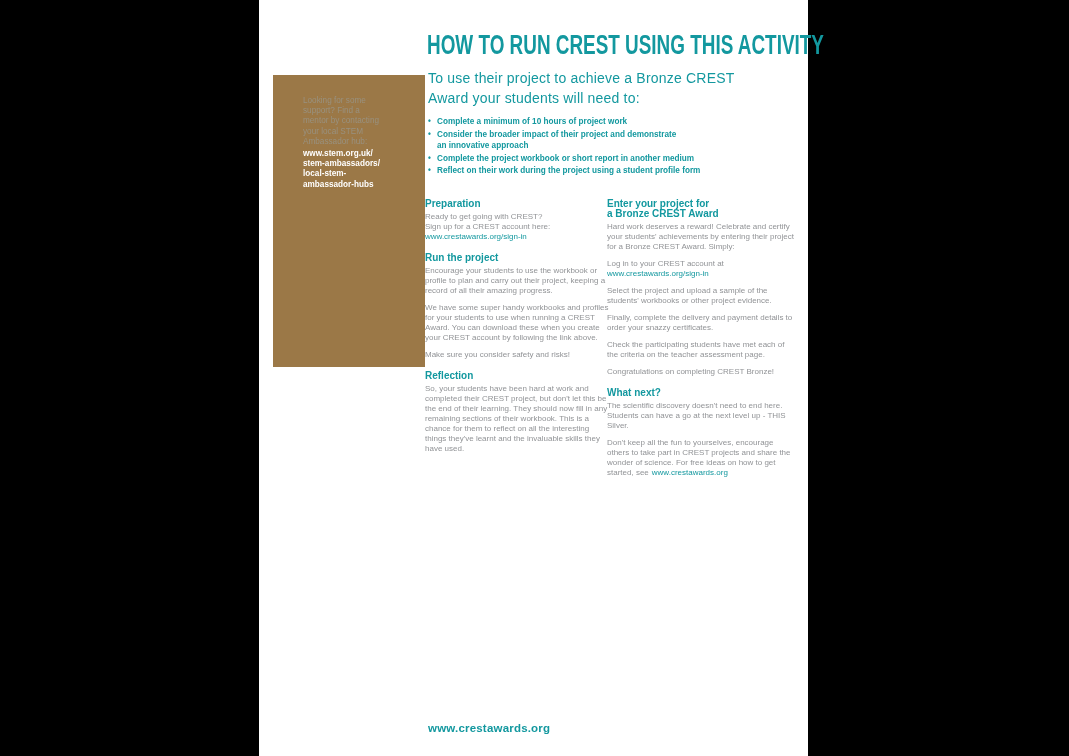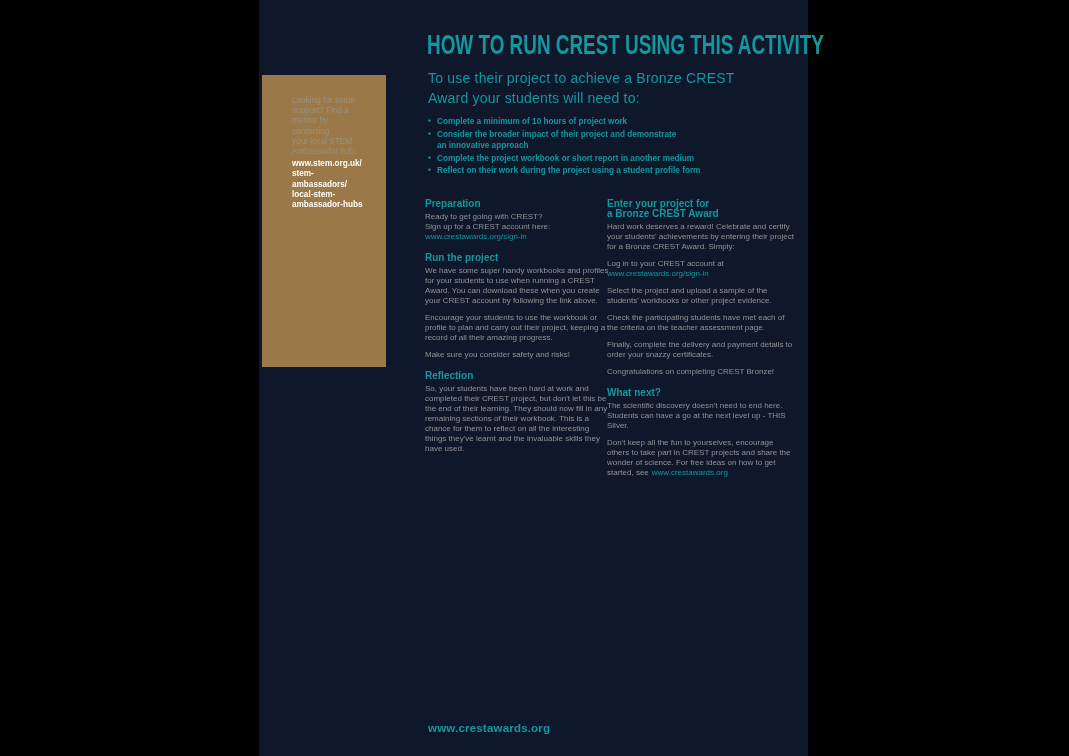--- a/index.html
+++ b/index.html
@@ -1,40 +1,40 @@
 <!DOCTYPE html>
 <html style="--teal: #13989f; --brown: #9b7847; --grey: #919396; --sidebargrey: #99917f;"><head>
 <meta charset="utf-8">
 <style>
   html,body{margin:0;padding:0;}
   body{
     width:1069px;height:756px;background:#000;position:relative;overflow:hidden;
     font-family:"Liberation Sans", sans-serif;
   }
   .page{
-    position:absolute;left:259px;top:0;width:549px;height:756px;background:#0f172a;
+    position:absolute;left:259px;top:0;width:549px;height:756px;background:#ffffff;
   }
   .page-title{
     position:absolute;left:168px;top:30px;margin:0;
     color:var(--teal);font-size:27px;font-weight:bold;white-space:nowrap;
     transform:scaleX(0.70);transform-origin:left center;letter-spacing:0px;
   }
   .lead{
     position:absolute;left:169px;top:68px;margin:0;
     color:var(--teal);font-size:14px;line-height:20px;font-weight:normal;
     white-space:pre-line;letter-spacing:0.2px;
   }
   .bullets{
     position:absolute;left:169px;top:116px;margin:0;padding:0;list-style:none;
     color:var(--teal);font-size:8.2px;font-weight:bold;line-height:11.5px;width:350px;
   }
   .bullets li{position:relative;padding-left:9px;margin-bottom:1px;white-space:pre-line;}
   .bullets li .dot{position:absolute;left:0;top:0;}
   .sidebar-box{
-    position:absolute;left:3px;top:75px;width:124px;height:292px;
+    position:absolute;left:14px;top:75px;width:152px;height:292px;
     background:var(--brown);box-sizing:border-box;padding:21px 20px 0 30px;
   }
   .sidebar-text{
     color:var(--sidebargrey);font-size:8.2px;line-height:10.2px;white-space:pre-line;margin:0;
   }
   .sidebar-link{
     display:block;color:#ffffff;font-weight:bold;font-size:8.2px;line-height:10.2px;
     white-space:pre-line;text-decoration:none;margin-top:2px;
   }
   .col{position:absolute;top:199px;color:var(--grey);font-size:8px;line-height:10px;}
@@ -91,39 +91,39 @@
   </div>
 
   <div class="col col-left">
     <div class="sec">
       <h3>Preparation</h3>
       <p><span style="white-space:pre-line">Ready to get going with CREST?
 Sign up for a CREST account here:</span><a href="#" class="link block-link">www.crestawards.org/sign-in</a></p>
     </div>
     <div class="sec">
       <h3>Run the project</h3>
+      <p>Encourage your students to use the workbook or profile to plan and carry out their project, keeping a record of all their amazing progress.</p>
       <p>We have some super handy workbooks and profiles for your students to use when running a CREST Award. You can download these when you create your CREST account by following the link above.</p>
-      <p>Encourage your students to use the workbook or profile to plan and carry out their project, keeping a record of all their amazing progress.</p>
       <p>Make sure you consider safety and risks!</p>
     </div>
     <div class="sec">
       <h3>Reflection</h3>
       <p>So, your students have been hard at work and completed their CREST project, but don't let this be the end of their learning. They should now fill in any remaining sections of their workbook. This is a chance for them to reflect on all the interesting things they've learnt and the invaluable skills they have used.</p>
     </div>
   </div>
 
   <div class="col col-right">
     <div class="sec">
       <h3>Enter your project for
 a Bronze CREST Award</h3>
       <p>Hard work deserves a reward! Celebrate and certify your students' achievements by entering their project for a Bronze CREST Award. Simply:</p>
       <p><span>Log in to your CREST account at</span><a href="#" class="link block-link">www.crestawards.org/sign-in</a></p>
       <p>Select the project and upload a sample of the students' workbooks or other project evidence.</p>
+      <p>Finally, complete the delivery and payment details to order your snazzy certificates.</p>
       <p>Check the participating students have met each of the criteria on the teacher assessment page.</p>
-      <p>Finally, complete the delivery and payment details to order your snazzy certificates.</p>
       <p>Congratulations on completing CREST Bronze!</p>
     </div>
     <div class="sec">
       <h3>What next?</h3>
       <p>The scientific discovery doesn't need to end here. Students can have a go at the next level up - THIS Silver.</p>
       <p><span>Don't keep all the fun to yourselves, encourage others to take part in CREST projects and share the wonder of science. For free ideas on how to get started, see</span><a href="#" class="link inline-link">www.crestawards.org</a></p>
     </div>
   </div>
 
   <a href="#" class="footer-link">www.crestawards.org</a>

